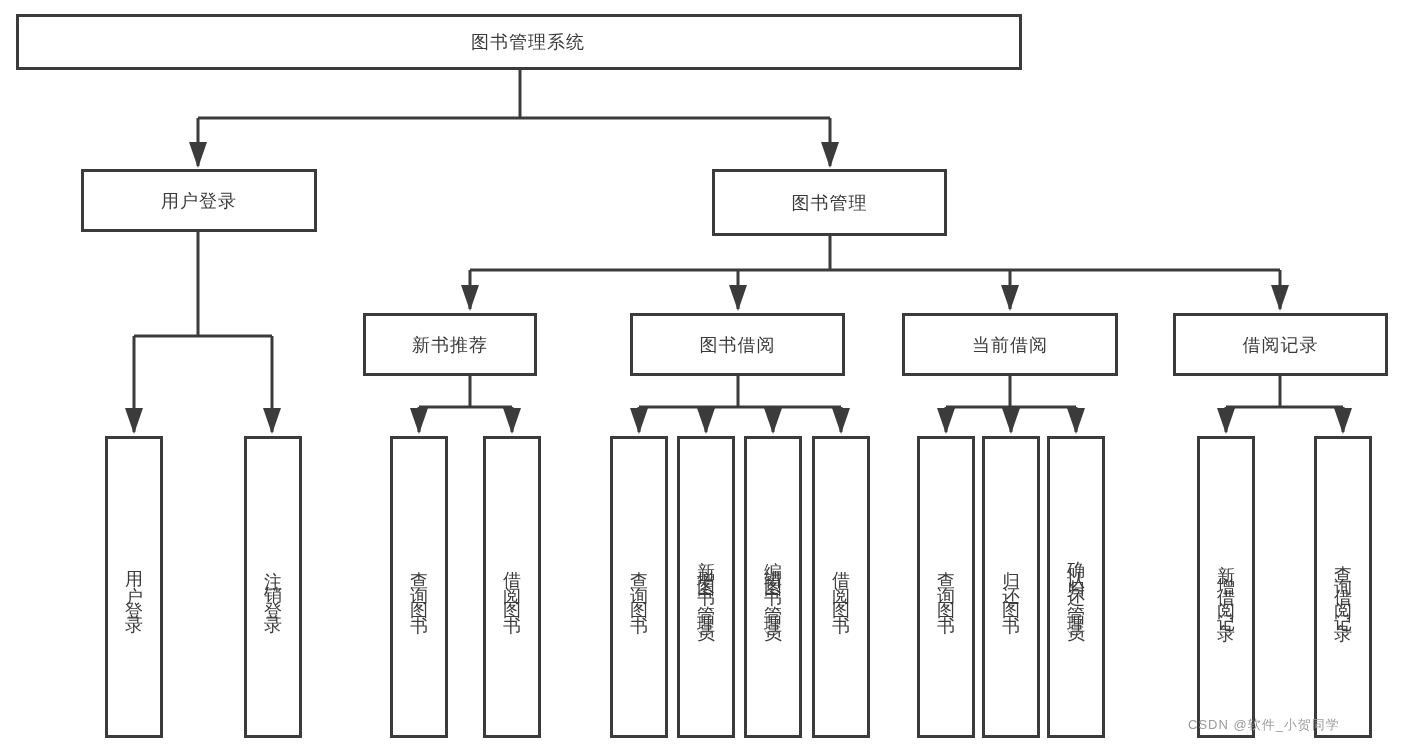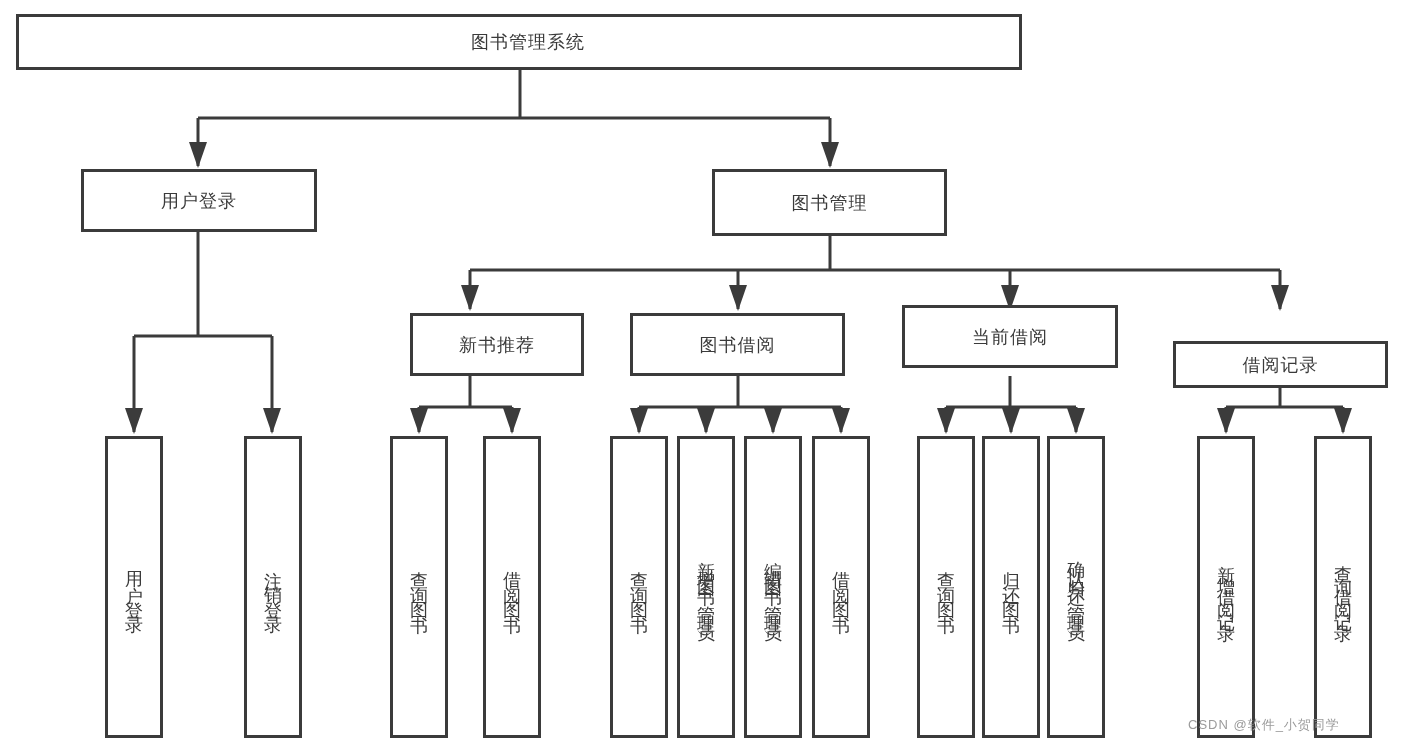--- a/index.html
+++ b/index.html
@@ -104,30 +104,30 @@
     <span>图书管理系统</span>
   </div>
 
   <div class="node" style="left:81px;top:169px;width:236px;height:63px;">
     <span>用户登录</span>
   </div>
   <div class="node" style="left:712px;top:169px;width:235px;height:67px;">
     <span>图书管理</span>
   </div>
 
-  <div class="node" style="left:363px;top:313px;width:174px;height:63px;margin-left:47px;">
+  <div class="node" style="left:363px;top:313px;width:174px;height:63px;">
     <span>新书推荐</span>
   </div>
   <div class="node" style="left:630px;top:313px;width:215px;height:63px;">
     <span>图书借阅</span>
   </div>
-  <div class="node" style="left:902px;top:305px;width:216px;height:63px;">
+  <div class="node" style="left:902px;top:313px;width:216px;height:63px;">
     <span>当前借阅</span>
   </div>
-  <div class="node" style="left:1173px;top:313px;width:215px;height:47px;margin-top:28px;">
+  <div class="node" style="left:1173px;top:313px;width:215px;height:63px;">
     <span>借阅记录</span>
   </div>
 
   <div class="node vnode" style="left:105px;top:436px;width:58px;height:302px;">
     <span>用户登录</span>
   </div>
   <div class="node vnode" style="left:244px;top:436px;width:58px;height:302px;">
     <span>注销登录</span>
   </div>
 

